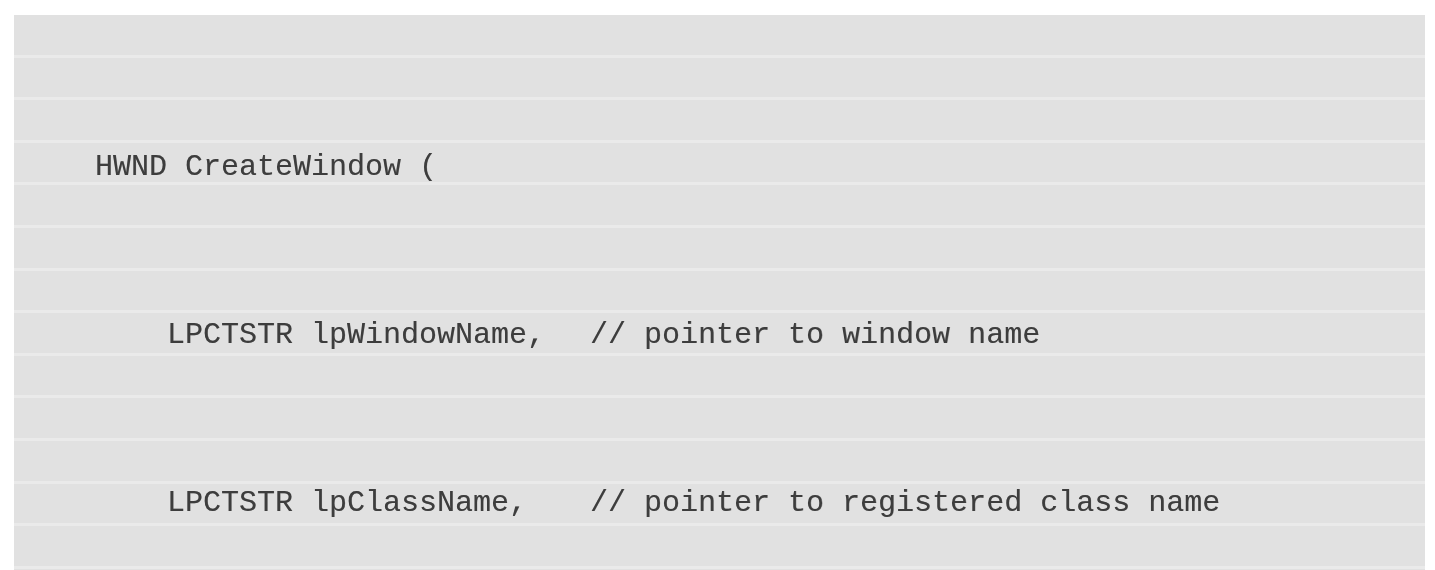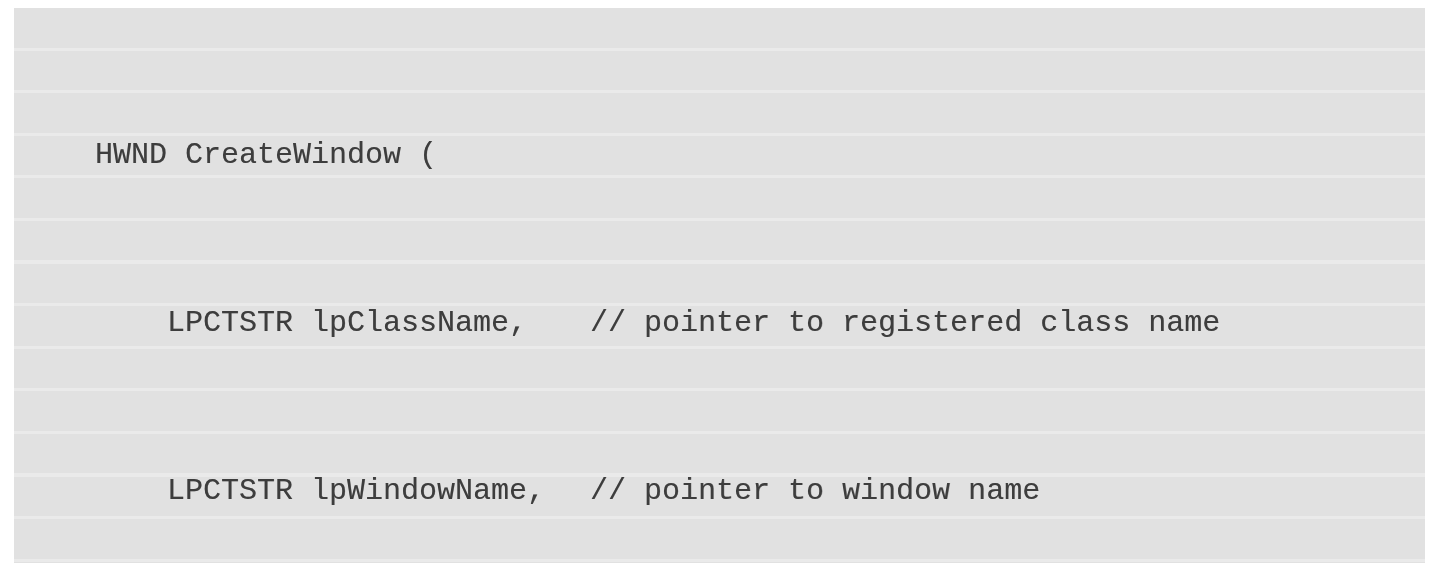--- a/index.html
+++ b/index.html
@@ -12,32 +12,33 @@
   }
   .page {
     position: relative;
     width: 1435px;
     height: 570px;
     background: #ffffff;
   }
   .code-panel {
     position: absolute;
     left: 14px;
-    top: 8px;
+    top: 15px;
     width: 1411px;
     height: 555px;
     background:
       repeating-linear-gradient(
         to bottom,
         #e1e1e1 0px,
         #e1e1e1 39.5px,
         #eaeaea 39.5px,
         #eaeaea 42.6px
       );
     box-sizing: border-box;
+    padding-top: 5px;
   }
   .code-listing {
     font-family: "Liberation Mono", "DejaVu Sans Mono", monospace;
     font-size: 30px;
     line-height: 42px;
     color: #3d3d3d;
     text-shadow: 0.3px 0.3px 0.5px rgba(70,70,70,0.45);
     white-space: pre;
   }
   .code-line {
@@ -60,27 +61,27 @@
 </head>
 <body>
 
 <div class="page">
   <div class="code-panel">
     <div class="code-listing">
 
       <div class="code-line"><span>HWND CreateWindow (</span></div>
 
       <div class="param-line">
-        <span class="param-decl">LPCTSTR lpClassName,</span>
-        <span class="param-comment">// pointer to registered class name</span>
+        <span class="param-decl">LPCTSTR lpWindowName,</span>
+        <span class="param-comment">// pointer to window name</span>
       </div>
 
       <div class="param-line">
-        <span class="param-decl">LPCTSTR lpWindowName,</span>
-        <span class="param-comment">// pointer to window name</span>
+        <span class="param-decl">LPCTSTR lpClassName,</span>
+        <span class="param-comment">// pointer to registered class name</span>
       </div>
 
       
 
       
 
       
 
       
 

